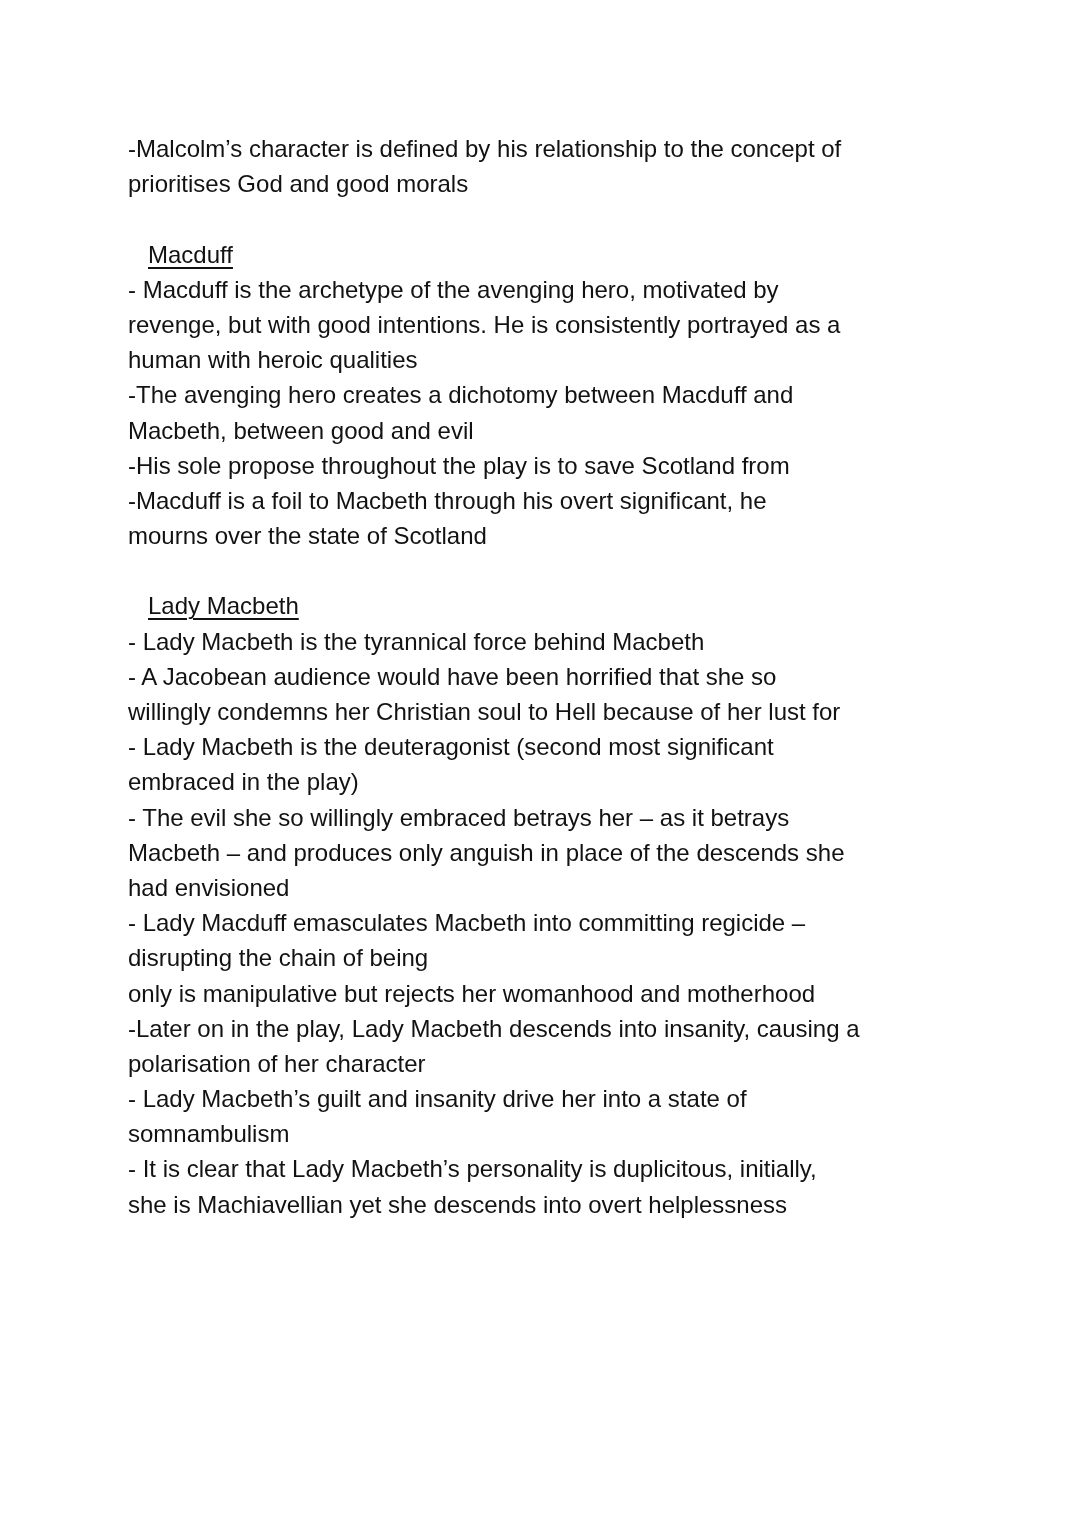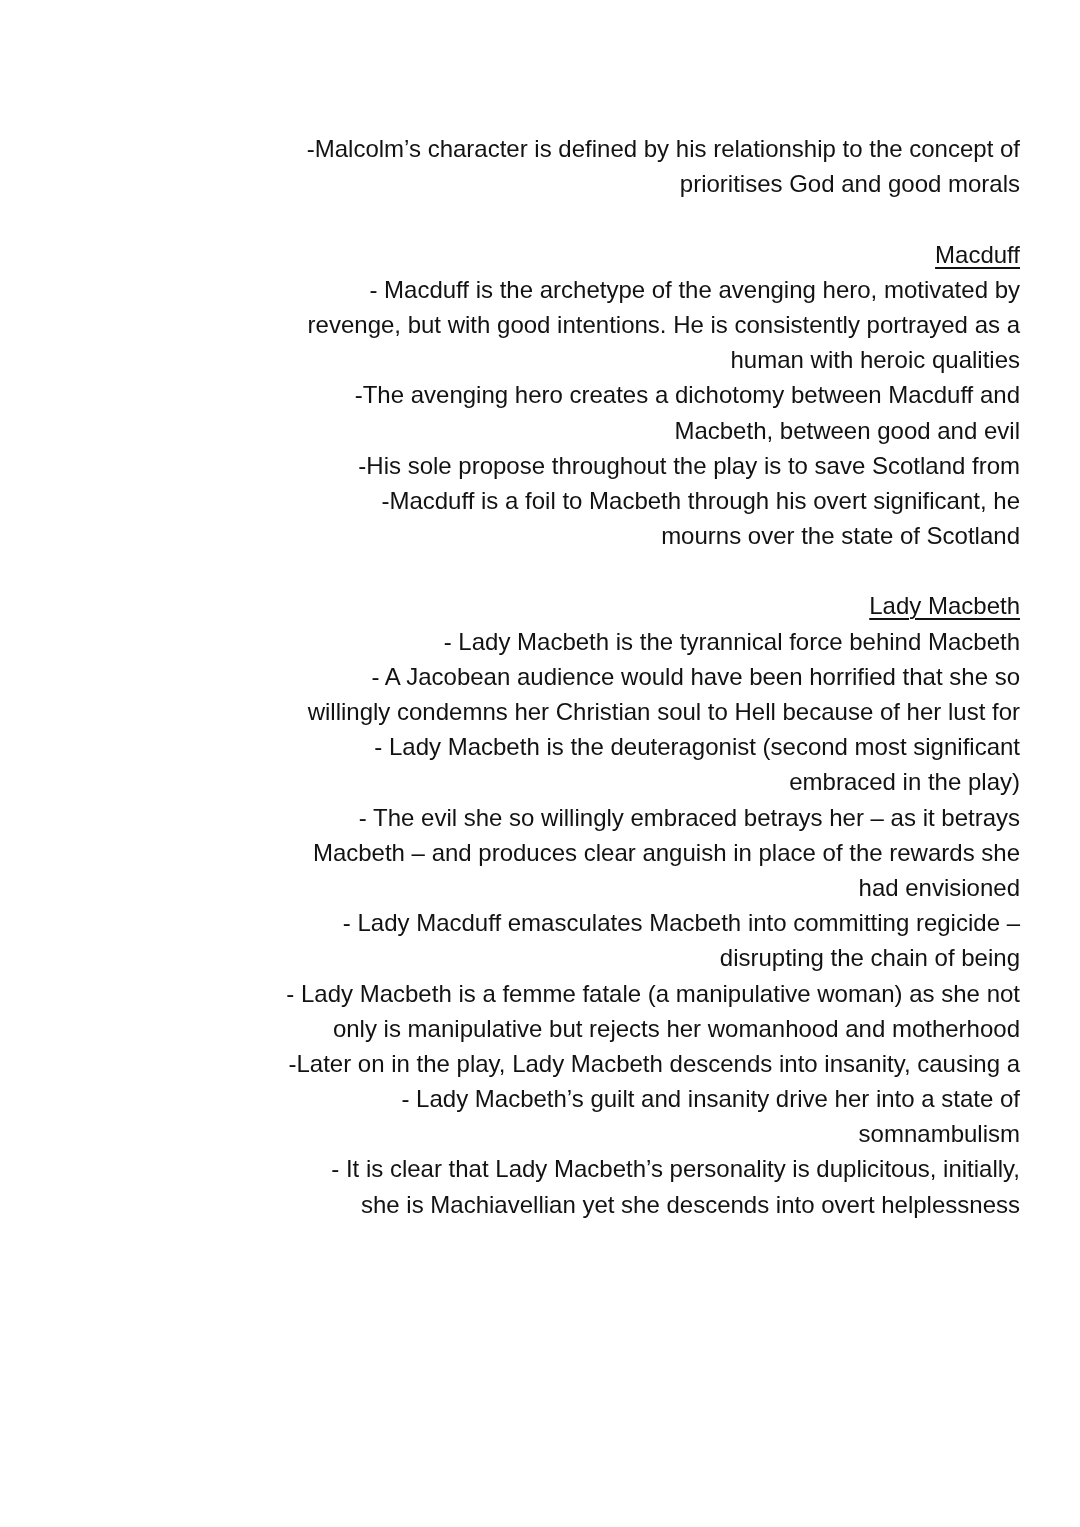--- a/index.html
+++ b/index.html
@@ -14,30 +14,30 @@
   }
   .page {
     box-sizing: border-box;
     width: 1080px;
     height: 1527px;
     padding: 131px 60px 0 128px;
     font-family: "Liberation Sans", sans-serif;
     font-size: 24px;
     line-height: 35.2px;
     color: #121212;
-    text-align: right;
   }
   .line {
     height: 35.2px;
     white-space: nowrap;
   }
   .line.heading {
     text-decoration: underline;
     text-decoration-thickness: 2px;
     text-underline-offset: 4px;
+    margin-left: 20px;
   }
   .line.spacer {
     height: 35.2px;
   }
 </style>
 </head>
 <body>
 
 <main class="page">
   <div>
@@ -54,25 +54,25 @@
       <div class="line">-Macduff is a foil to Macbeth through his overt significant, he</div>
       <div class="line">mourns over the state of Scotland</div>
       <div class="line spacer">&nbsp;</div>
       <div class="line heading">Lady Macbeth</div>
       <div class="line">- Lady Macbeth is the tyrannical force behind Macbeth</div>
       <div class="line">- A Jacobean audience would have been horrified that she so</div>
       <div class="line">willingly condemns her Christian soul to Hell because of her lust for</div>
       <div class="line">- Lady Macbeth is the deuteragonist (second most significant</div>
       <div class="line">embraced in the play)</div>
       <div class="line">- The evil she so willingly embraced betrays her – as it betrays</div>
-      <div class="line">Macbeth – and produces clear anguish in place of the rewards she</div>
+      <div class="line">Macbeth – and produces only anguish in place of the descends she</div>
       <div class="line">had envisioned</div>
       <div class="line">- Lady Macduff emasculates Macbeth into committing regicide –</div>
       <div class="line">disrupting the chain of being</div>
-      <div class="line">- Lady Macbeth is a femme fatale (a manipulative woman) as she not</div>
       <div class="line">only is manipulative but rejects her womanhood and motherhood</div>
       <div class="line">-Later on in the play, Lady Macbeth descends into insanity, causing a</div>
+      <div class="line">polarisation of her character</div>
       <div class="line">- Lady Macbeth’s guilt and insanity drive her into a state of</div>
       <div class="line">somnambulism</div>
       <div class="line">- It is clear that Lady Macbeth’s personality is duplicitous, initially,</div>
       <div class="line">she is Machiavellian yet she descends into overt helplessness</div>
     </div>
 </main>
 
 </body></html>

